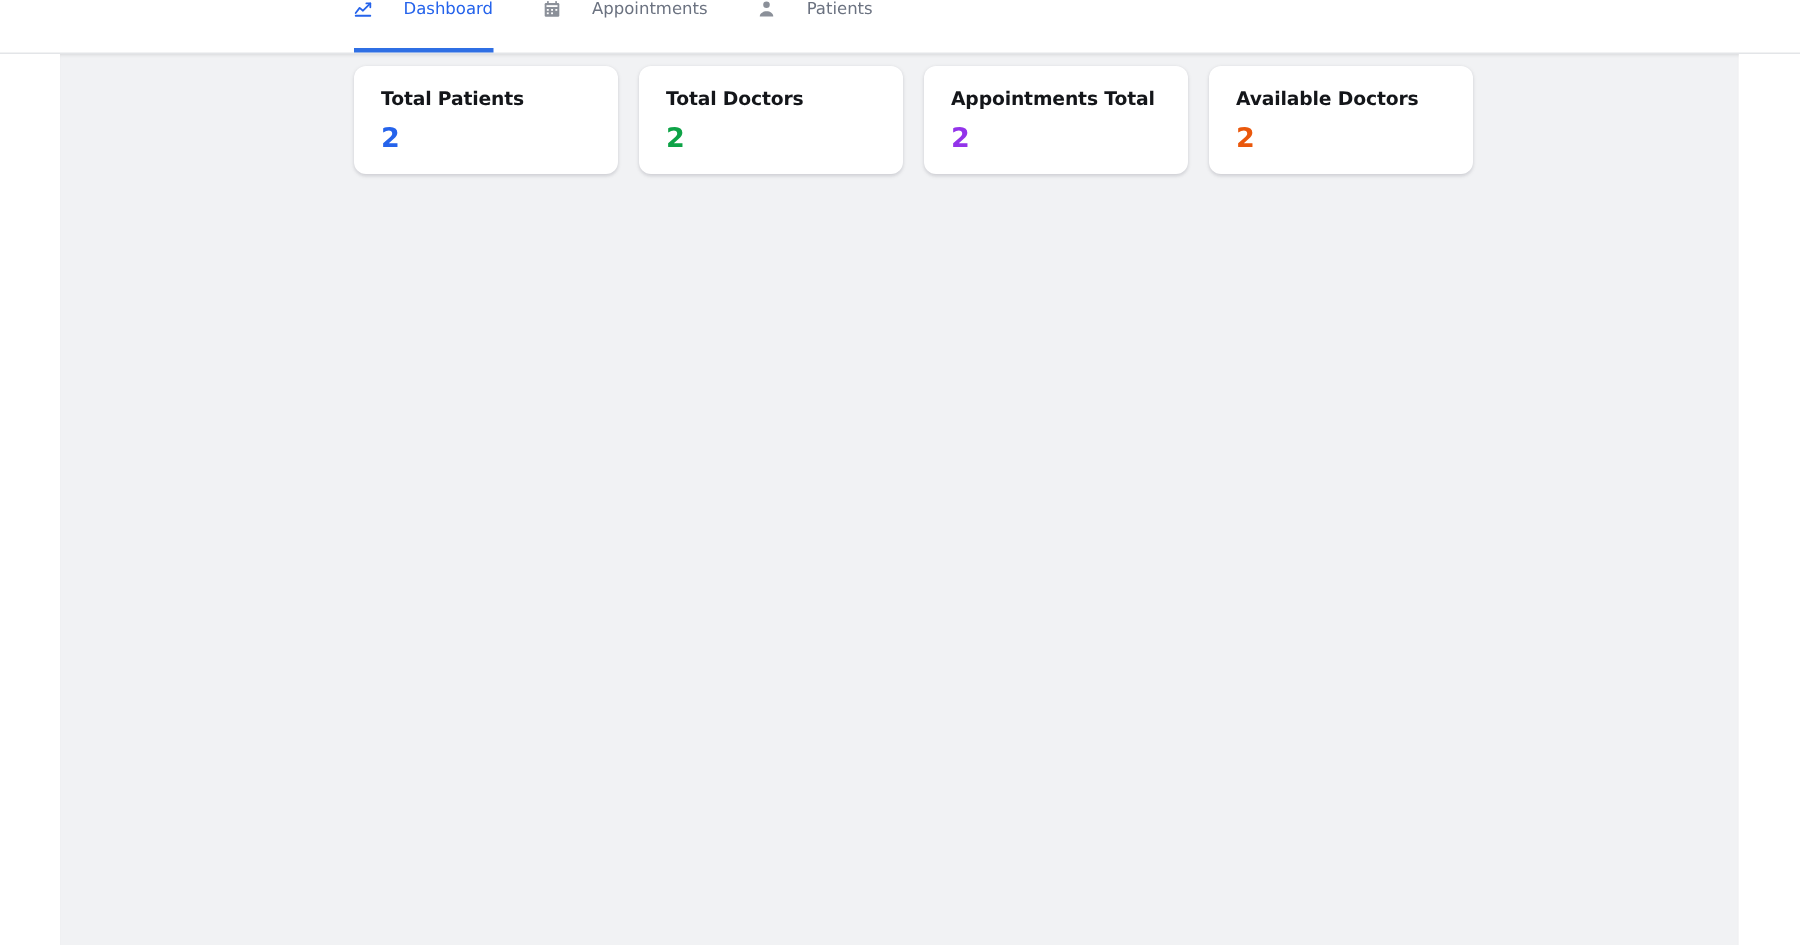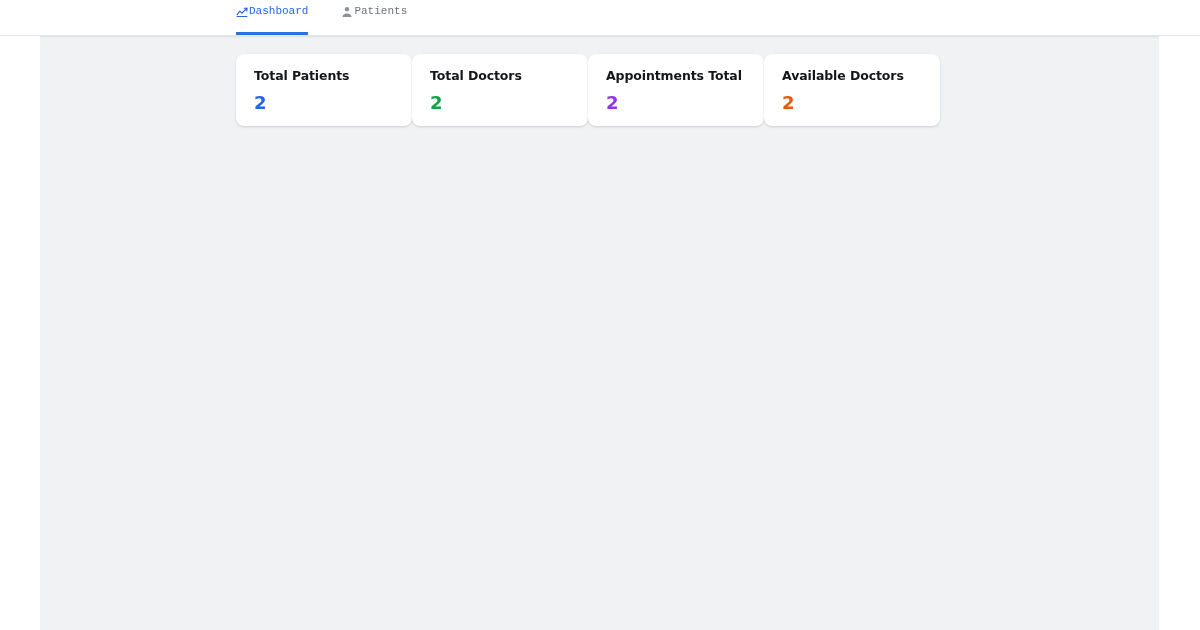--- a/index.html
+++ b/index.html
@@ -28,32 +28,30 @@
     height: 36px;
     background: #ffffff;
     border-bottom: 1px solid #e3e5e8;
     display: flex;
     align-items: flex-end;
     padding-left: 236px;
   }
 
   .tab {
     display: flex;
-    align-items: center;
-    gap: 1px;
+    gap: 21px;
     height: 35px;
     padding: 0 0 9px 0;
     margin-right: 33px;
     font-size: 11px;
     line-height: 1;
     color: #6b7280;
     cursor: pointer;
     border-bottom: 3px solid transparent;
     white-space: nowrap;
-    font-family: Liberation Mono, monospace;
   }
 
   .tab.active {
     color: #2563eb;
     border-bottom-color: #2f6fe4;
     font-weight: 400;
   }
 
   .tab .ticon {
     display: inline-flex;
@@ -76,23 +74,23 @@
     height: 594px;
     background: #f1f2f4;
     box-shadow: inset 0 2px 3px -2px rgba(0,0,0,0.16);
     overflow: hidden;
   }
 
   
   .cards {
     position: absolute;
     left: 196px;
-    top: 18px;
-    display: flex;
-    gap: 0;
+    top: 8px;
+    display: flex;
+    gap: 14px;
     justify-content: center;
   }
 
   .card {
     background: #ffffff;
     border-radius: 8px;
     box-shadow: 0 1px 3px rgba(16,24,40,0.10), 0 1px 2px rgba(16,24,40,0.06);
     padding: 16px 18px 16px 18px;
     height: 72px;
     display: flex;
@@ -133,20 +131,36 @@
         <svg viewBox="0 0 16 16" fill="none" stroke="currentColor" stroke-width="1.6" stroke-linecap="round" stroke-linejoin="round">
           <polyline points="1.5,11.5 5,7 8,9.5 14.5,3"></polyline>
           <polyline points="11,3 14.5,3 14.5,6.5"></polyline>
           <line x1="1.5" y1="14" x2="14.5" y2="14"></line>
         </svg>
       </span>
       <span>Dashboard</span>
     </div>
 
 
+    <div class="tab">
+      <span class="ticon">
+        <svg viewBox="0 0 16 16" fill="currentColor">
+          <rect x="1.5" y="2.6" width="13" height="12.2" rx="1.1"></rect>
+          <rect x="3.1" y="4.6" width="9.8" height="1.6" fill="#ffffff"></rect>
+          <rect x="3.6" y="0.8" width="1.5" height="3" rx="0.6"></rect>
+          <rect x="10.9" y="0.8" width="1.5" height="3" rx="0.6"></rect>
+          <rect x="3.4" y="8" width="1.7" height="1.6" fill="#ffffff"></rect>
+          <rect x="7.2" y="8" width="1.7" height="1.6" fill="#ffffff"></rect>
+          <rect x="11" y="8" width="1.7" height="1.6" fill="#ffffff"></rect>
+          <rect x="3.4" y="11" width="1.7" height="1.6" fill="#ffffff"></rect>
+          <rect x="7.2" y="11" width="1.7" height="1.6" fill="#ffffff"></rect>
+        </svg>
+      </span>
+      <span>Appointments</span>
+    </div>
 
     <div class="tab">
       <span class="ticon">
         <svg viewBox="0 0 16 16" fill="currentColor">
           <circle cx="8" cy="4.2" r="2.9"></circle>
           <path d="M2 14.6c0-2.7 2.7-4.5 6-4.5s6 1.8 6 4.5z"></path>
         </svg>
       </span>
       <span>Patients</span>
     </div>

